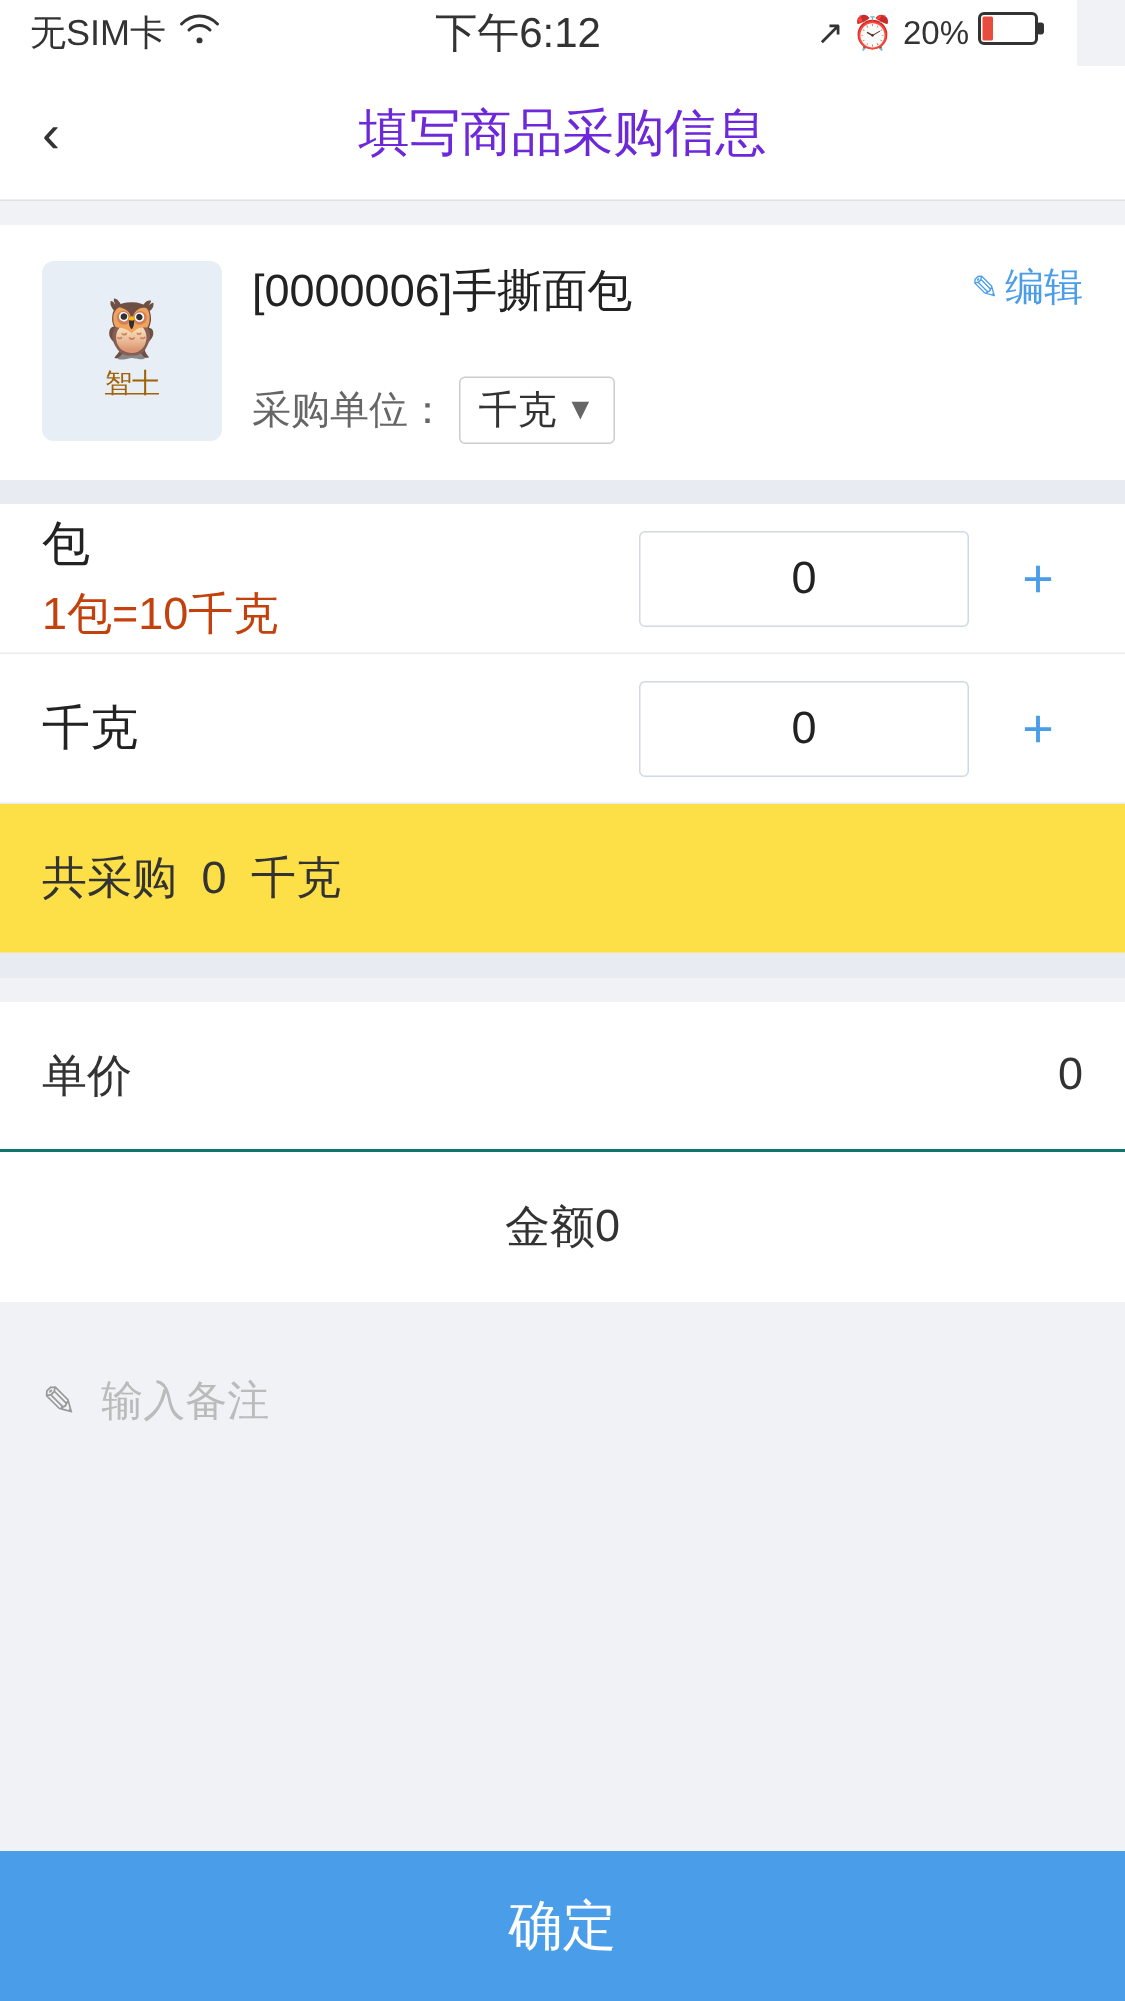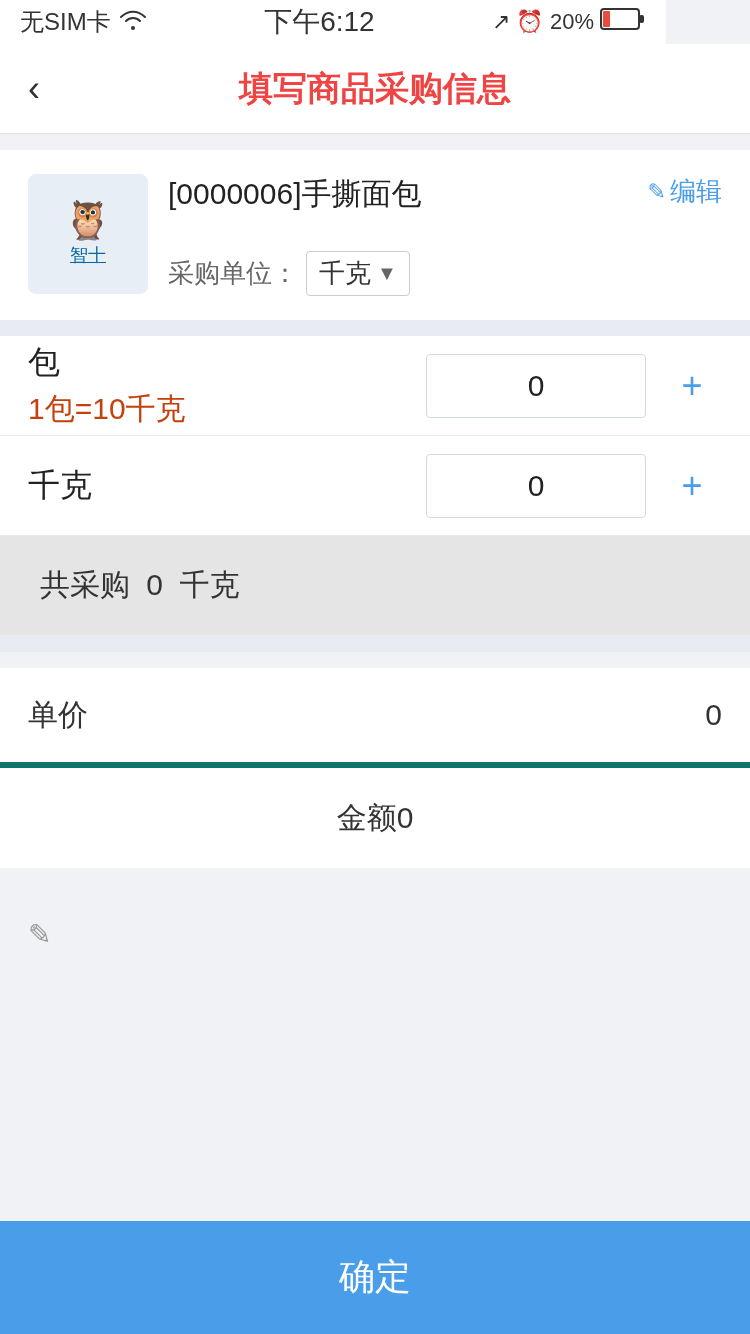--- a/index.html
+++ b/index.html
@@ -9,21 +9,21 @@
       min-height: 1334px;
       font-family: -apple-system, "PingFang SC", "Microsoft YaHei", sans-serif;
       background: #f0f2f5;
       font-size: 28px;
       color: #333;
       position: relative;
     }
 
     
     .status-bar {
-      width: 666px;
+      width: 718px;
       height: 44px;
       background: #fff;
       display: flex;
       align-items: center;
       justify-content: space-between;
       padding: 16px 20px;
       font-size: 26px;
       font-weight: 500;
       text-align: center;
     }
@@ -57,22 +57,22 @@
     }
     .nav-back {
       position: absolute;
       left: 28px;
       font-size: 36px;
       color: #333;
       cursor: pointer;
     }
     .nav-title {
       font-size: 34px;
-      font-weight: 700;
-      color: #ef4444;
+      font-weight: 400;
+      color: #6d28d9;
     }
 
     
     .product-card {
       background: #fff;
       padding: 24px 28px;
       margin-top: 16px;
       display: flex;
       align-items: flex-start;
       gap: 20px;
@@ -97,21 +97,21 @@
       justify-content: center;
       gap: 4px;
     }
     .owl-icon {
       font-size: 38px;
       color: #5a8fb8;
       line-height: 1;
     }
     .owl-text {
       font-size: 18px;
-      color: #0369a1;
+      color: #a16207;
       font-weight: 500;
       text-decoration: underline;
     }
     .product-info {
       flex: 1;
       display: flex;
       flex-direction: column;
       gap: 36px;
     }
     .product-header {
@@ -240,22 +240,22 @@
       align-items: center;
       justify-content: center;
       font-size: 36px;
       color: #4a9de8;
       cursor: pointer;
       font-weight: 300;
     }
 
     
     .total-row {
-      background: #e5e5e5;
-      padding: 0 40px;
+      background: #fde047;
+      padding: 0 28px;
       height: 100px;
       display: flex;
       align-items: center;
       justify-content: space-between;
       border-bottom: 1px solid #ebebeb;
     }
     .total-text {
       font-size: 30px;
       color: #333;
     }
@@ -272,21 +272,21 @@
     
     .info-section {
       background: #fff;
       margin-top: 16px;
     }
     .info-row {
       display: flex;
       align-items: center;
       padding: 0 28px;
       height: 100px;
-      border-bottom: 6px solid #0f766e;
+      border-bottom: 2px solid #0f766e;
       justify-content: space-between;
     }
     .info-row:last-child {
       border-bottom: none;
       justify-content: center;
     }
     .info-label {
       font-size: 30px;
       color: #333;
     }
@@ -319,21 +319,21 @@
       height: 300px;
       background: #f0f2f5;
     }
 
     
     .confirm-btn {
       position: fixed;
       bottom: 0;
       left: 0;
       width: 750px;
-      height: 113px;
+      height: 100px;
       background: #4a9de8;
       display: flex;
       align-items: center;
       justify-content: center;
       font-size: 36px;
       color: #fff;
       cursor: pointer;
       font-weight: 400;
     }
   </style>
@@ -444,17 +444,18 @@
     <span class="info-value">0</span>
   </div>
   <div class="info-row">
     <span class="info-label">金额</span>
     <span class="info-value">0</span>
   </div>
 </div>
 
 <div class="remark-section">
   <span class="pencil-icon">✎</span>
+  <span class="remark-placeholder">输入备注</span>
 </div>
 
 <div class="content-spacer"></div>
 
 <div class="confirm-btn">确定</div>
 
 </body></html>

